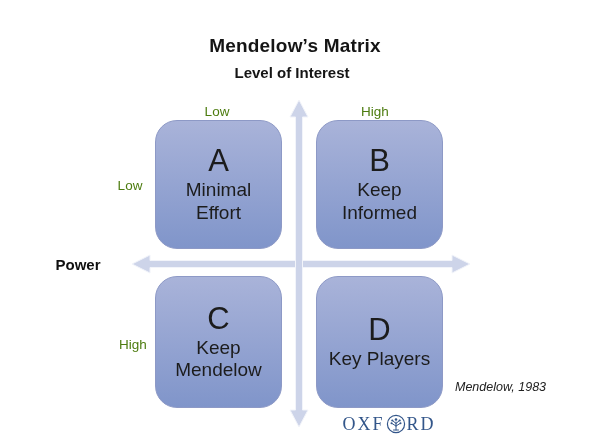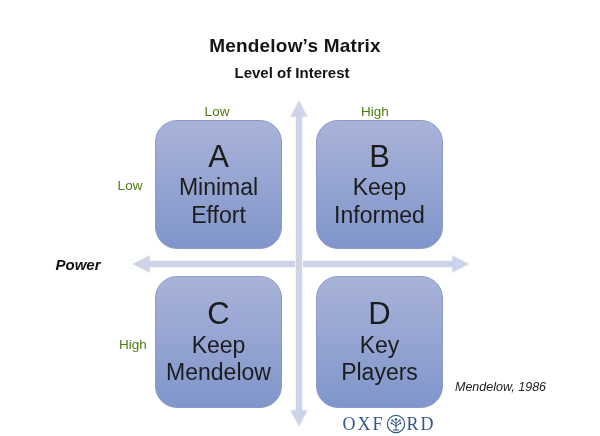--- a/index.html
+++ b/index.html
@@ -18,36 +18,36 @@
   .axis-svg { position:absolute; left:0; top:0; pointer-events:none; }
   .arrow { fill:var(--arrow,#cdd4e9); stroke:#f2f4fa; stroke-width:1; }
   .quad {
     position:absolute; width:127px; border-radius:22px;
     background:linear-gradient(to bottom, var(--box-top,#a9b3d9), var(--box-bottom,#8095ca));
     border:1px solid var(--box-border,#8d99c6);
     display:flex; flex-direction:column; align-items:center; justify-content:center;
     text-align:center; color:#1c1c1c; box-sizing:border-box;
   }
   .quad .letter { font-size:31px; line-height:1.12; }
-  .quad .strategy { font-size:23px; line-height:1.2; padding:0 6px; }
+  .quad .strategy { font-size:19px; line-height:1.2; padding:0 6px; }
   #quad-a { left:155px; top:96px;  height:129px; }
   #quad-b { left:316px; top:96px;  height:129px; }
   #quad-c { left:155px; top:252px; height:132px; }
   #quad-d { left:316px; top:252px; height:132px; }
   .tick-label {
     position:absolute; transform:translate(-50%,-50%);
     font-size:13.5px; color:#4d7c0f; white-space:nowrap;
   }
   #interest-low  { left:217px; top:87px; }
   #interest-high { left:375px; top:87px; }
   #power-low     { left:130px; top:161px; }
   #power-high    { left:133px; top:320px; }
   .power-label {
     position:absolute; left:78px; top:240px; transform:translate(-50%,-50%);
-    font-size:15px; font-weight:bold; color:#101010;font-style:italic;
+    font-size:15px; font-weight:bold; color:#101010;
   }
   .citation {
     position:absolute; left:455px; top:356px;
     font-size:12.5px; font-style:italic; color:#222222; white-space:nowrap;
   }
   .logo {
     position:absolute; left:330px; top:390px; width:118px;
     display:flex; flex-direction:column; align-items:center;
     color:var(--logo-blue,#33568a);
   }
@@ -93,21 +93,21 @@
   </div>
   <div class="quad" id="quad-c">
     <div class="letter">C</div>
     <div class="strategy">Keep Mendelow</div>
   </div>
   <div class="quad" id="quad-d">
     <div class="letter">D</div>
     <div class="strategy">Key Players</div>
   </div>
 
-  <div class="citation">Mendelow, 1986</div>
+  <div class="citation">Mendelow, 1983</div>
 
   <div class="logo">
     <div class="logo-word">
       <span>OXF</span>
       <svg class="logo-tree" width="20" height="20" viewBox="0 0 20 20">
         <circle cx="10" cy="10" r="8.6" fill="none" stroke="currentColor" stroke-width="1.2"></circle>
         <g stroke="currentColor" stroke-width="1" fill="none" stroke-linecap="round">
           <path d="M10 16 L10 8"></path>
           <path d="M10 9.5 L6.5 6.5"></path>
           <path d="M10 9.5 L13.5 6.5"></path>

